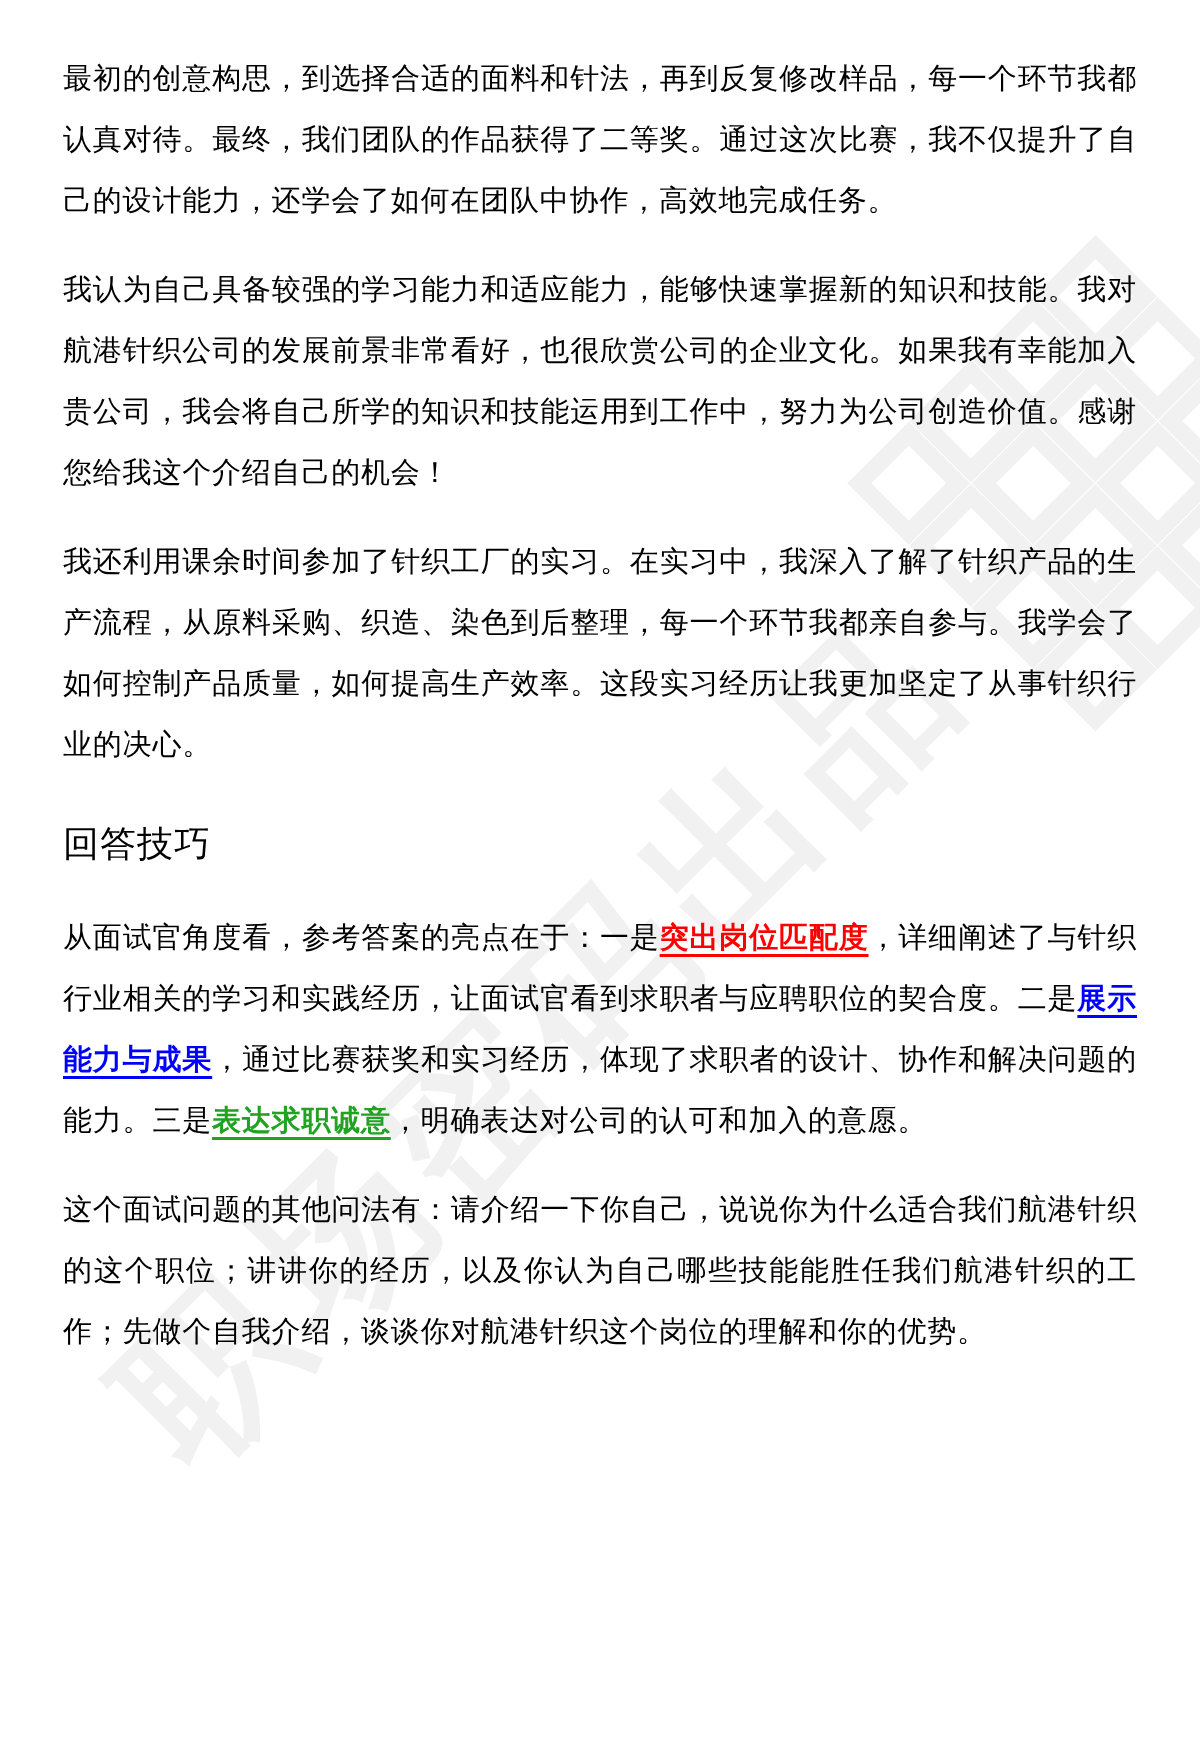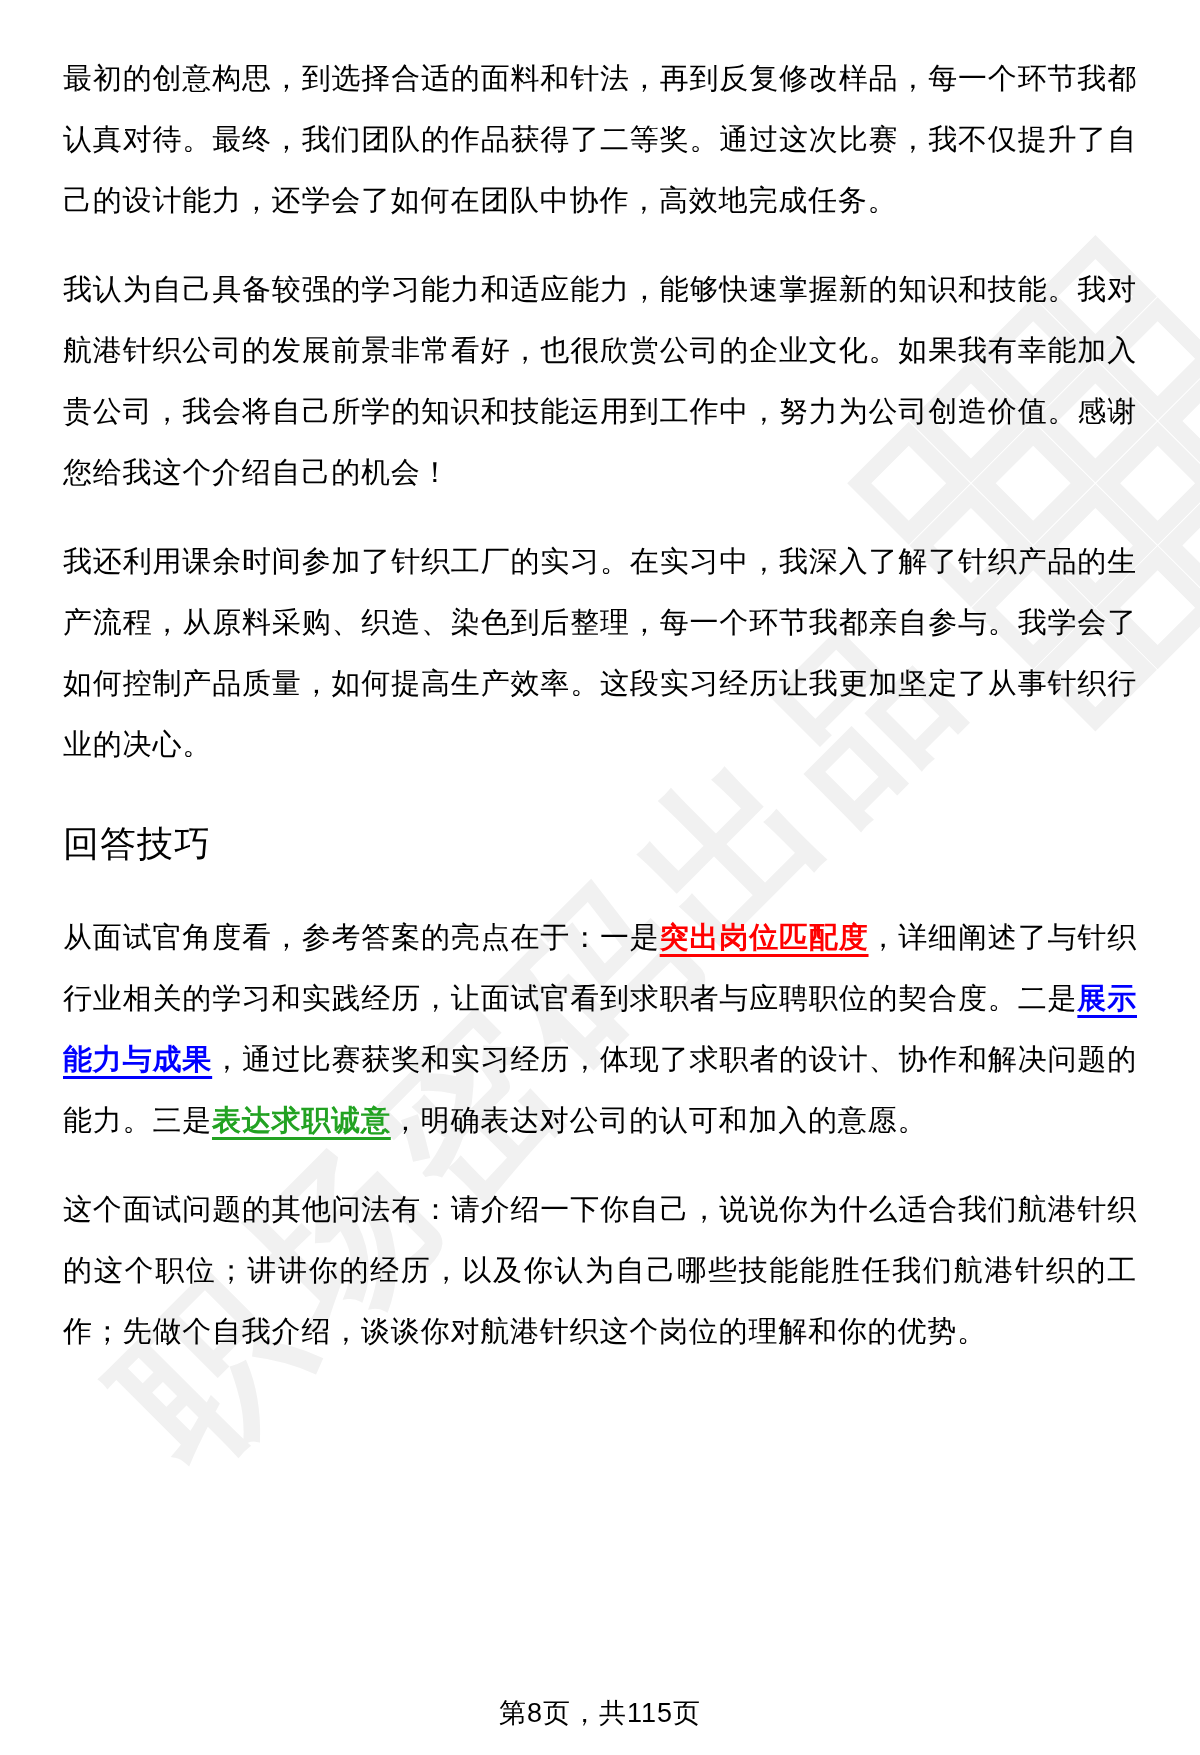--- a/index.html
+++ b/index.html
@@ -83,15 +83,14 @@
 
     <h2 class="heading">回答技巧</h2>
 
     <p class="para"><span>从面试官角度看，参考答案的亮点在于：一是</span><span class="hl hl-red">突出岗位匹配度</span><span>，详细阐述了与针织行业相关的学习和实践经历，让面试官看到求职者与应聘职位的契合度。二是</span><span class="hl hl-blue">展示能力与成果</span><span>，通过比赛获奖和实习经历，体现了求职者的设计、协作和解决问题的能力。三是</span><span class="hl hl-green">表达求职诚意</span><span>，明确表达对公司的认可和加入的意愿。</span></p>
 
     <p class="para">这个面试问题的其他问法有：请介绍一下你自己，说说你为什么适合我们航港针织的这个职位；讲讲你的经历，以及你认为自己哪些技能能胜任我们航港针织的工作；先做个自我介绍，谈谈你对航港针织这个岗位的理解和你的优势。</p>
 
 
   </div>
 
-  <div class="footer">第8页，共115页</div>
 
 </div>
 
 </body></html>

